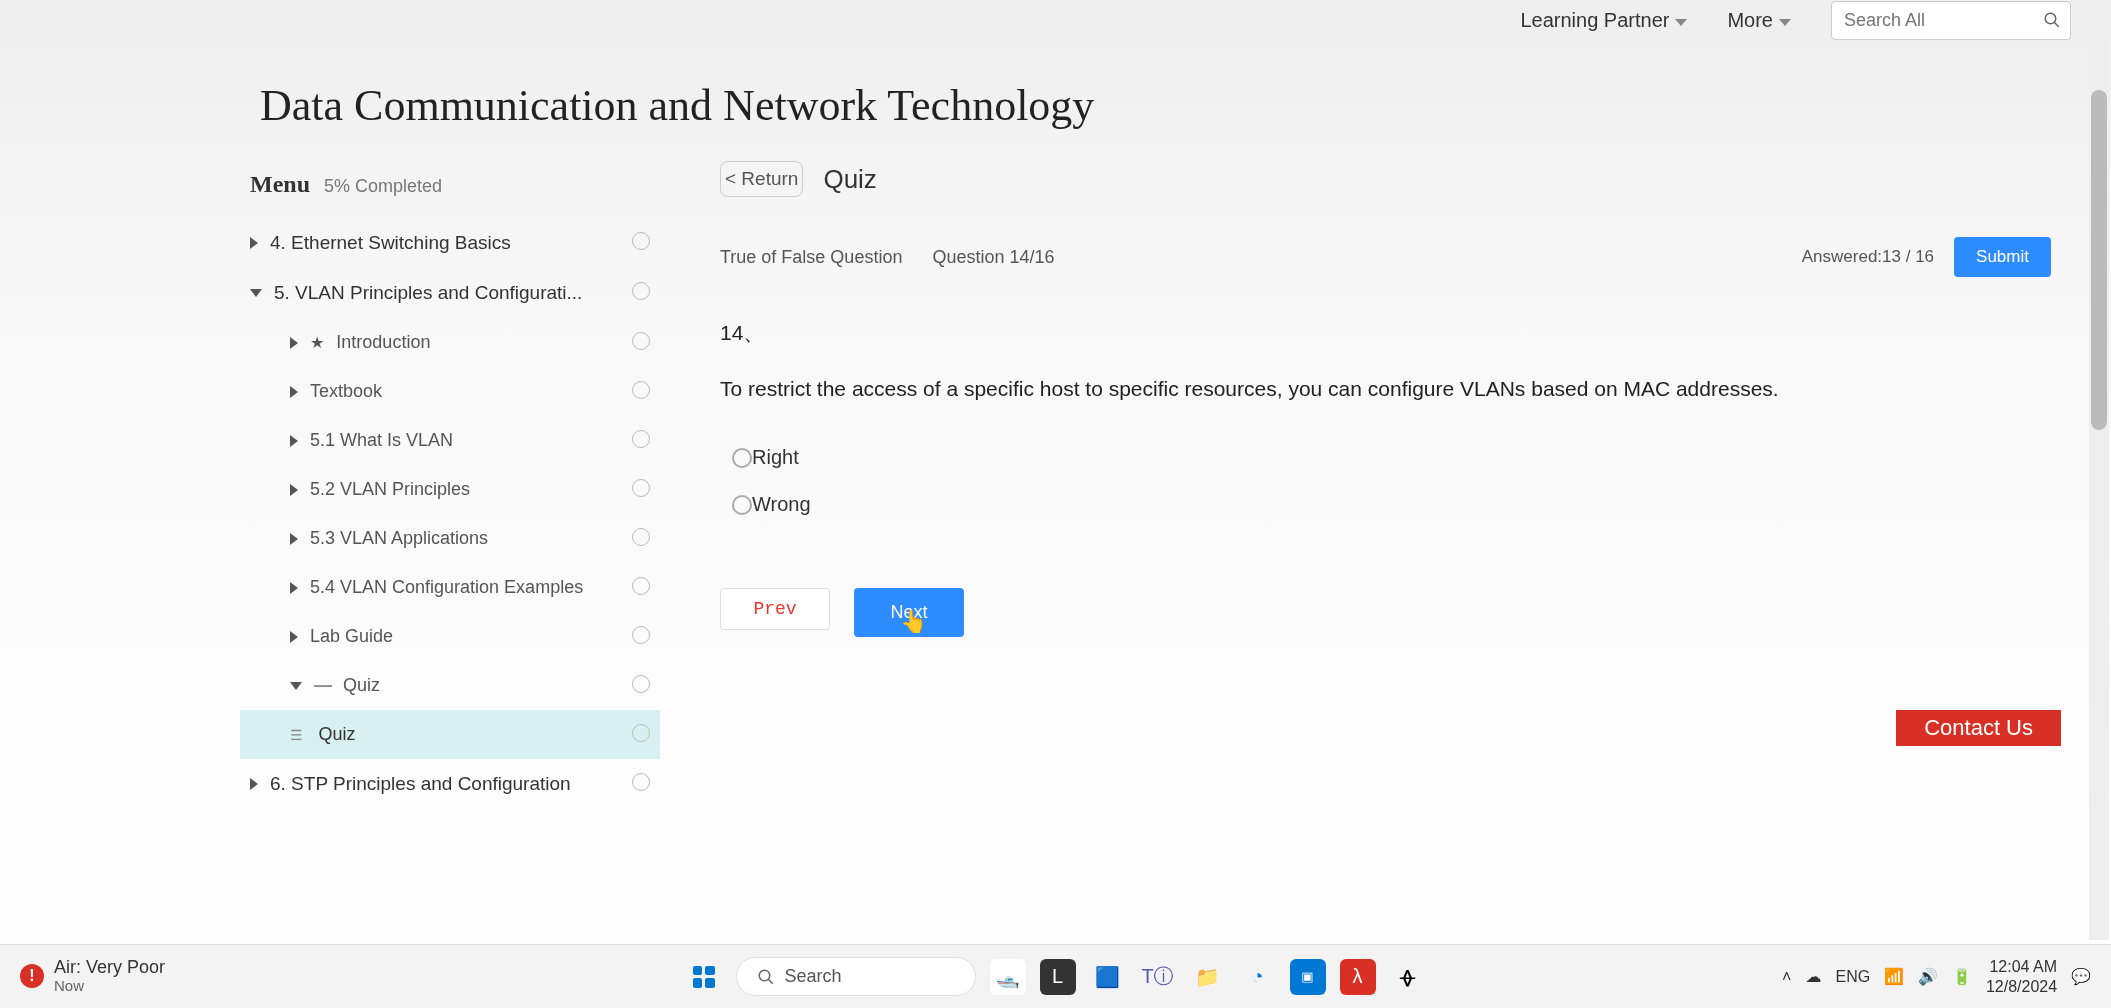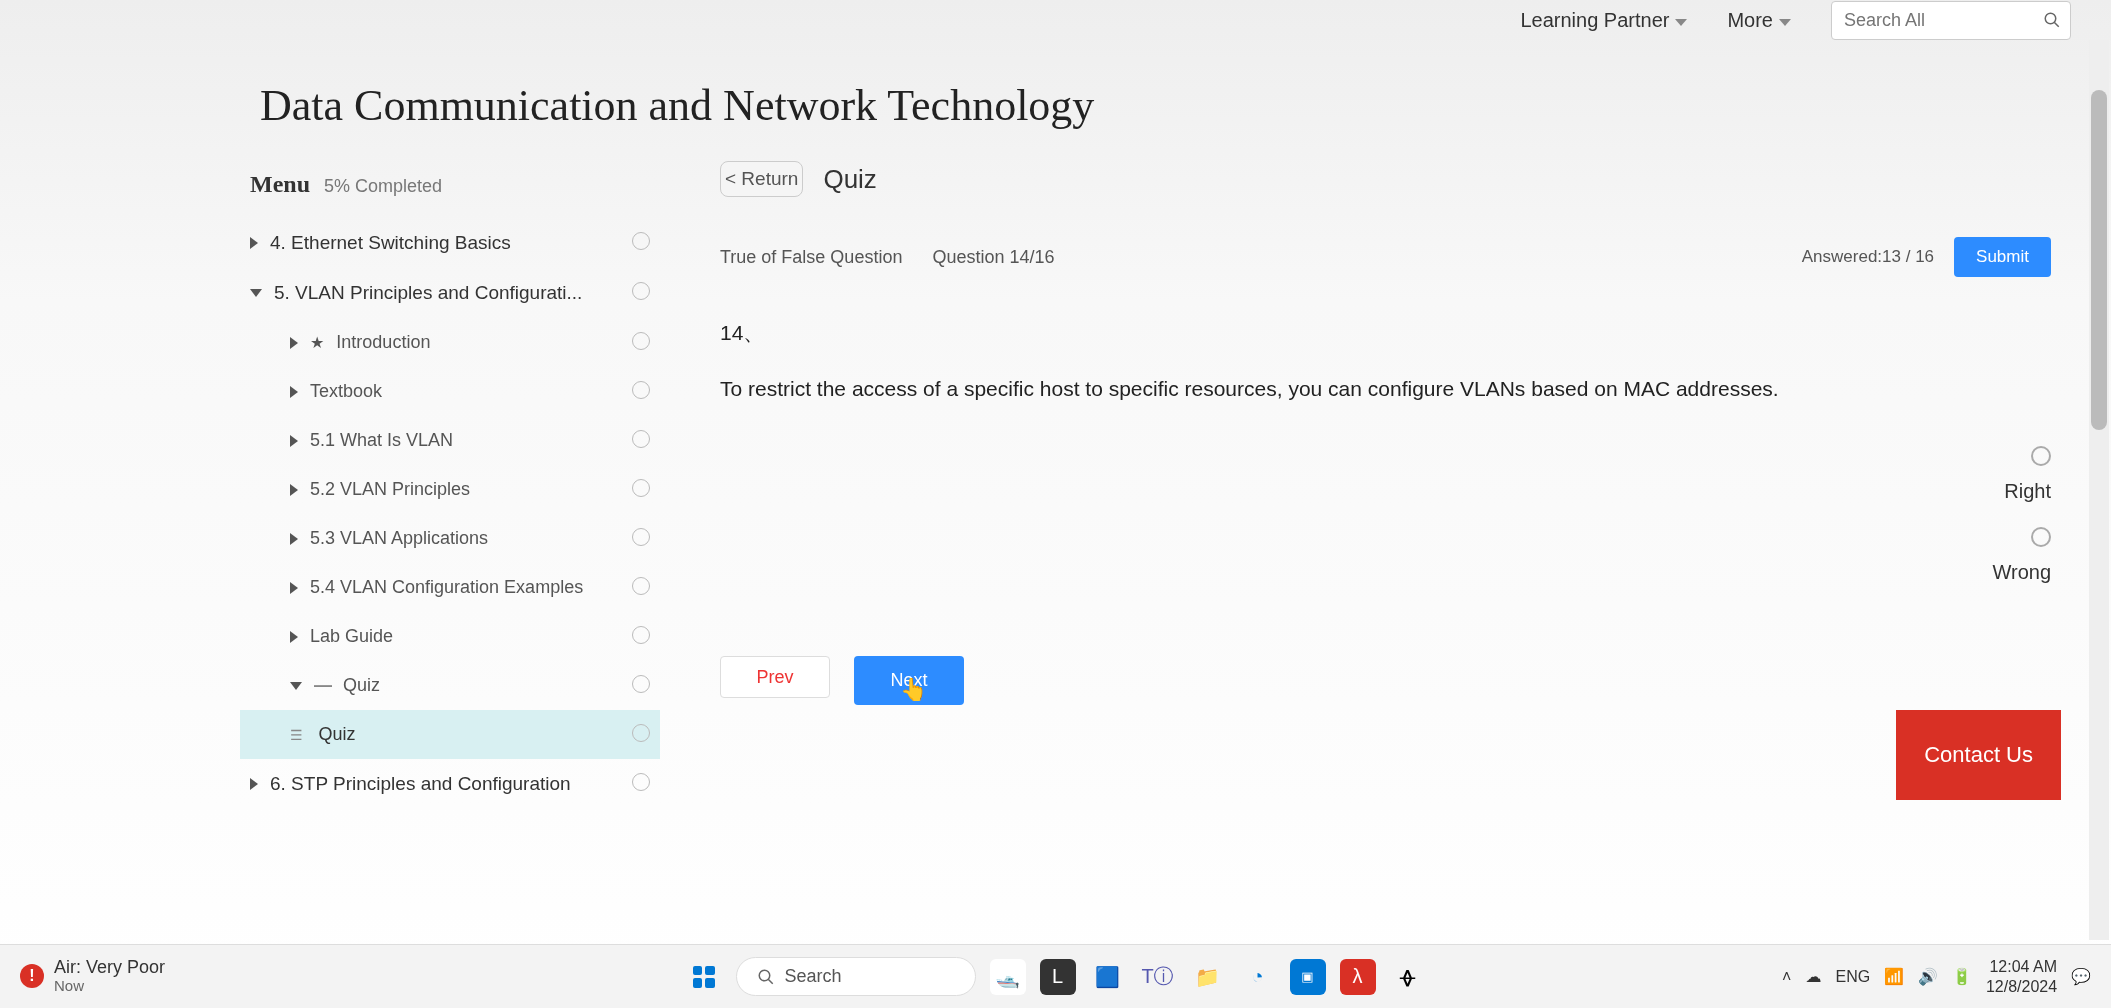--- a/index.html
+++ b/index.html
@@ -46,30 +46,30 @@
   
   .quiz-meta-row { display: flex; align-items: center; justify-content: space-between; margin-bottom: 40px; }
   .quiz-meta-left { display: flex; gap: 30px; font-size: 18px; color: #555; }
   .quiz-meta-right { display: flex; align-items: center; gap: 20px; }
   .answered { font-size: 17px; color: #555; }
   .submit-btn { background: #2d8cff; color: #fff; border: none; border-radius: 4px; padding: 10px 22px; font-size: 17px; cursor: pointer; }
 
   .question-row { display: flex; gap: 24px; font-size: 21px; color: #222; margin-bottom: 30px; line-height: 1.5; flex-direction: column; }
   .q-num { flex-shrink: 0; }
 
-  .option-row { display: flex; align-items: flex-end; gap: 14px; padding: 12px 0 12px 12px; cursor: pointer; flex-direction: column; }
+  .option-row { display: flex; align-items: center; padding: 12px 0 12px 12px; cursor: pointer; }
   .radio { width: 20px; height: 20px; border-radius: 50%; border: 2px solid #aaa; flex-shrink: 0; }
   .option-label { font-size: 20px; color: #333; }
 
   .nav-buttons { display: flex; gap: 24px; margin-top: 60px; }
-  .prev-btn { background: #fff; color: #e33; border: 1px solid #ddd; border-radius: 4px; width: 110px; height: 42px; font-size: 18px; cursor: pointer; }
+  .prev-btn { background: #fff; color: #e33; border: 1px solid #ddd; border-radius: 4px; width: 110px; height: 42px; font-size: 18px; cursor: pointer; font-family: Liberation Mono, monospace; }
   .next-btn { background: #2d8cff; color: #fff; border: none; border-radius: 4px; width: 110px; height: 49px; font-size: 18px; cursor: pointer; position: relative; }
   .next-cursor { position: absolute; bottom: 2px; left: 46px; font-size: 22px; }
 
-  .contact-us { position: absolute; right: 50px; top: 710px; background: #d93025; color: #fff; padding: 32px 28px; font-size: 22px; cursor: pointer; }
+  .contact-us { position: absolute; right: 50px; top: 710px; background: #d93025; color: #fff; padding: 5px 28px; font-size: 22px; cursor: pointer; }
 
   
   .taskbar { position: absolute; bottom: 0; left: 0; right: 0; height: 64px; background: #f3f3f3; border-top: 1px solid #ddd; display: flex; align-items: center; padding: 0 20px; }
   .weather { display: flex; align-items: center; gap: 10px; font-size: 18px; color: #333; }
   .weather-icon { width: 24px; height: 24px; background: #d93025; border-radius: 50%; color:#fff; display:flex; align-items:center; justify-content:center; font-size:16px; font-weight:700;}
   .weather-text { display: flex; flex-direction: column; line-height: 1.1; }
   .weather-sub { font-size: 15px; color: #666; }
   .taskbar-center { position: absolute; left: 50%; transform: translateX(-50%); display: flex; align-items: center; gap: 14px; }
   .tb-search { display: flex; align-items: center; gap: 10px; background: #fff; border: 1px solid #ddd; border-radius: 30px; padding: 8px 20px; width: 240px; }
   .tb-search-icon { width: 18px; height: 18px; stroke:#666; fill:none; stroke-width:2; }

